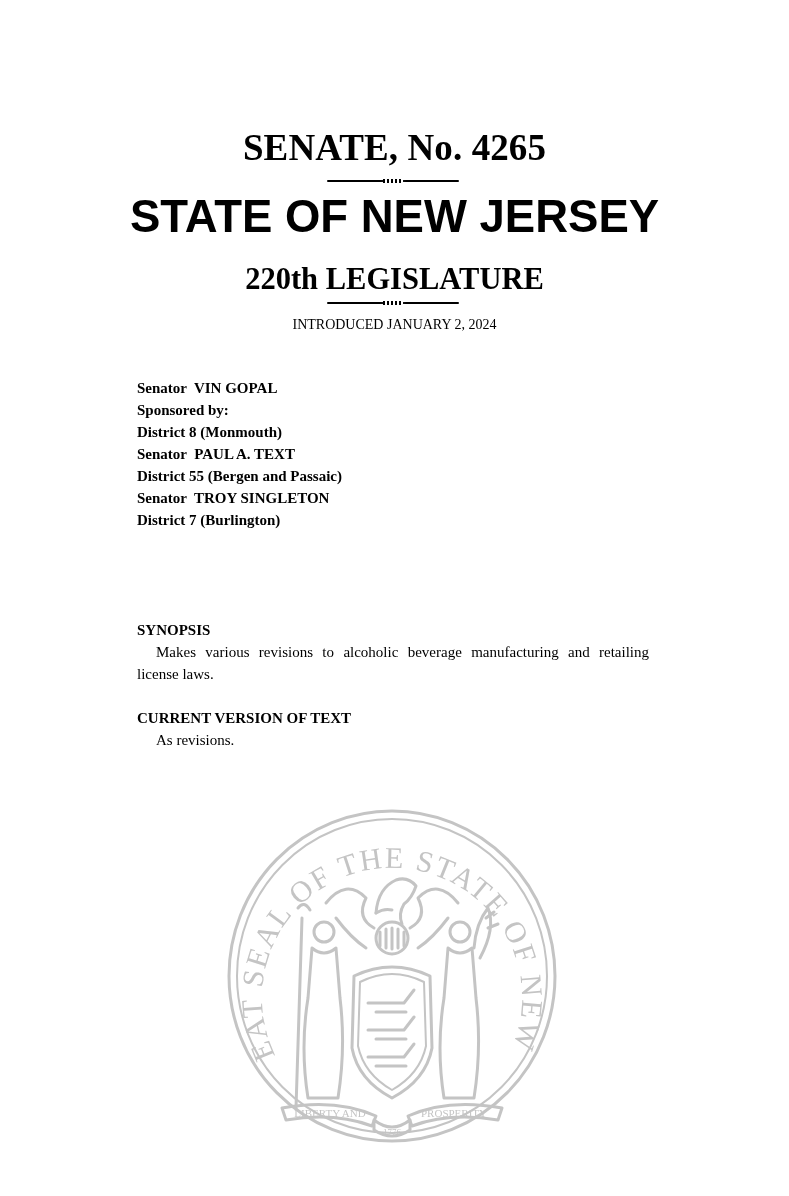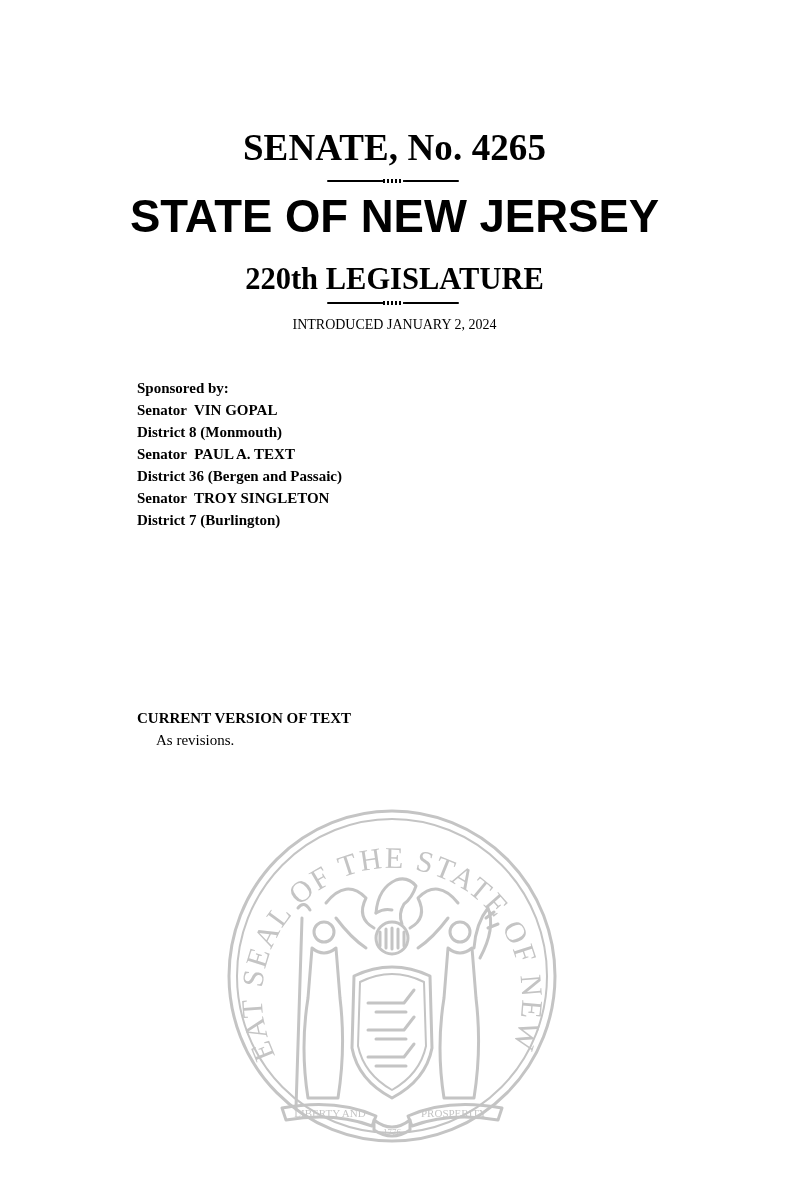--- a/index.html
+++ b/index.html
@@ -47,30 +47,32 @@
   <div class="center legislature">220th LEGISLATURE</div>
 
   <div class="rule rule2">
     <div class="line"></div>
       <div class="dots"></div>
   </div>
 
   <div class="center introduced">INTRODUCED JANUARY 2, 2024</div>
 
   <div class="sponsors">
+    <div>Senator  VIN GOPAL</div>
     <div>Sponsored by:</div>
-    <div>Senator  VIN GOPAL</div>
     <div>District 8 (Monmouth)</div>
     <div>Senator  PAUL A. TEXT</div>
-    <div>District 36 (Bergen and Passaic)</div>
+    <div>District 55 (Bergen and Passaic)</div>
     <div>Senator  TROY SINGLETON</div>
     <div>District 7 (Burlington)</div>
   </div>
 
   <div class="section synopsis">
+    <div class="heading">SYNOPSIS</div>
+    <div class="body">Makes various revisions to alcoholic beverage manufacturing and retailing license laws.</div>
   </div>
 
   <div class="section version">
     <div class="heading">CURRENT VERSION OF TEXT</div>
     <div class="body">As revisions.</div>
   </div>
 
   <div class="seal">
     <svg width="332" height="336" viewBox="0 0 332 336" xmlns="http://www.w3.org/2000/svg">
       <defs>

